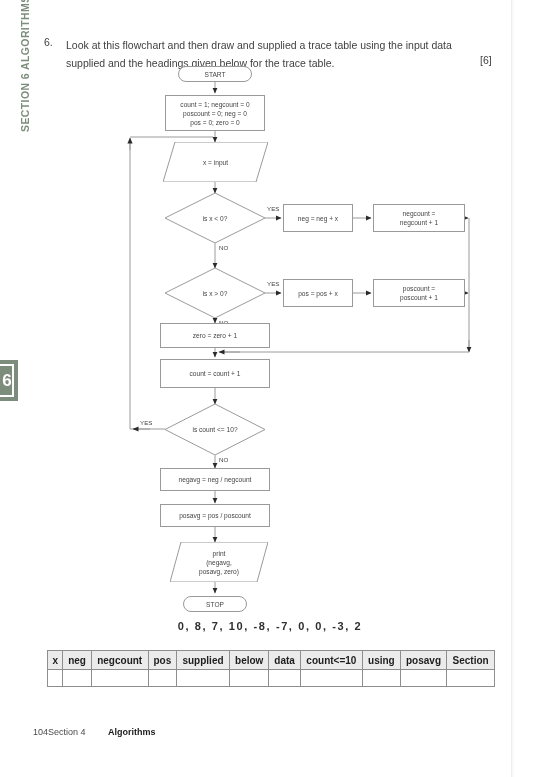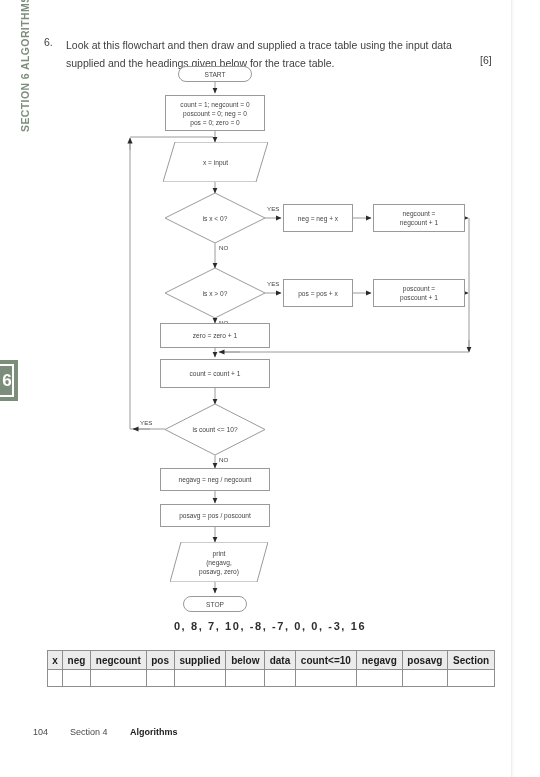--- a/index.html
+++ b/index.html
@@ -108,21 +108,21 @@
     white-space:nowrap;
   }
   #trace-table th { background:#ebebeb; height:19px; }
   #trace-table td { background:#ffffff; height:17px; }
 
   
   #footer {
     position:absolute; left:33px; top:727px;
     font-size:9px; color:#4a4a4a;
   }
-  #footer .pg { margin-right:22px; }
+  #footer .pg { }
   #footer b { color:#1d1d1d;margin-left:20px; }
 </style>
 </head>
 <body>
 
 <div id="page-edge"></div>
 <div id="page-edge2"></div>
 
 <div id="section-label">SECTION 6 ALGORITHMS</div>
 
@@ -266,34 +266,34 @@
       <span>print</span>
       <span>(negavg,</span>
       <span>posavg, zero)</span>
     </div>
   </div>
 
   <div class="node terminal" style="left:183px; top:596px; width:64px; height:16px;">STOP</div>
 
 </div>
 
-<div id="input-data">0,  8,  7,  10,  -8,  -7,  0,  0,  -3,  16</div>
+<div id="input-data">0,  8,  7,  10,  -8,  -7,  0,  0,  -3,  2</div>
 
 <table id="trace-table">
   <thead>
     <tr>
       <th>x</th>
       <th>neg</th>
       <th>negcount</th>
       <th>pos</th>
       <th>supplied</th>
       <th>below</th>
       <th>data</th>
       <th>count&lt;=10</th>
-      <th>negavg</th>
+      <th>using</th>
       <th>posavg</th>
       <th>Section</th>
     </tr>
   </thead>
   <tbody>
     <tr>
       <td></td>
       <td></td>
       <td></td>
       <td></td>

